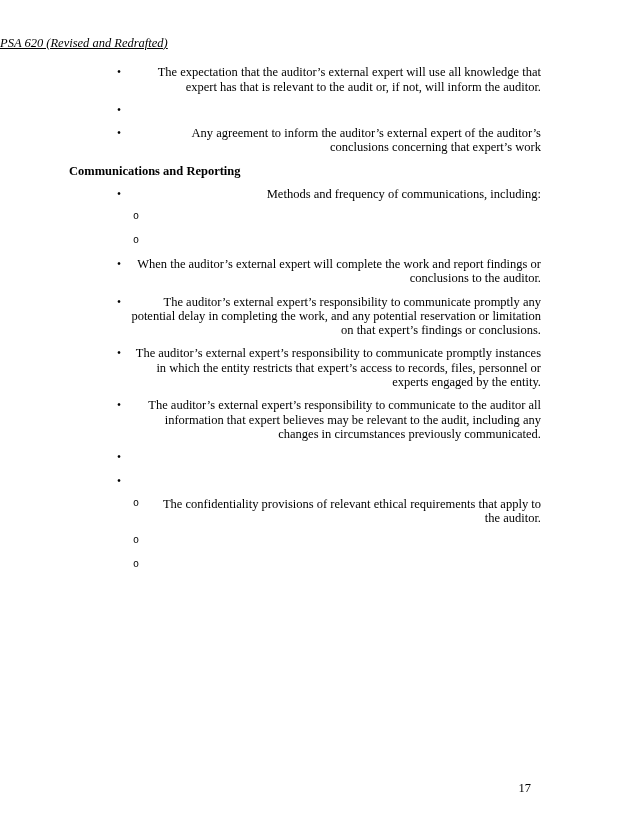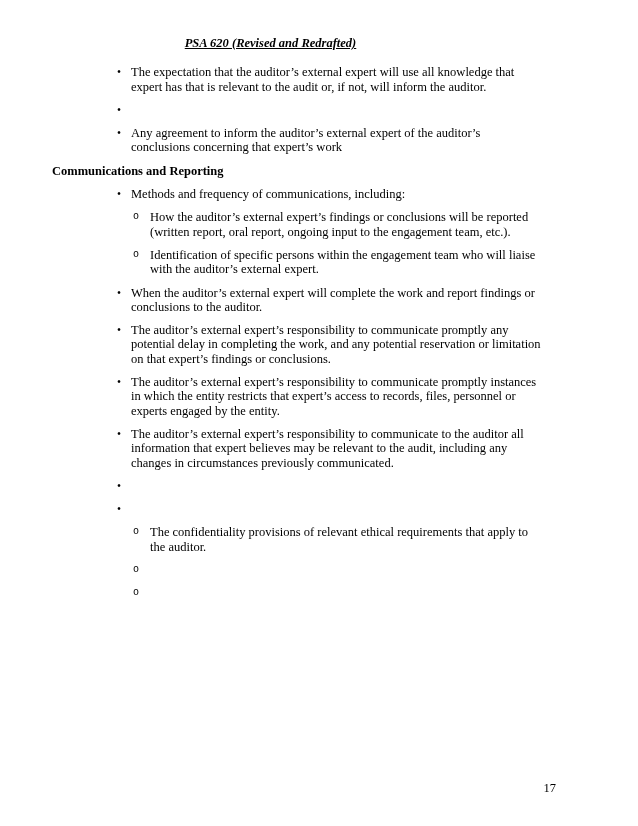--- a/index.html
+++ b/index.html
@@ -14,22 +14,22 @@
     background: #ffffff;
     color: #000000;
     font-family: "Liberation Serif", serif;
     font-size: 12.5px;
     line-height: 14.3px;
     box-sizing: border-box;
     overflow: hidden;
   }
   .header-line {
     padding: 36px 97px 0 0;
-    text-align: center;
-    font-weight: bold;
+    text-align: left;
+    font-weight: normal;
     font-style: italic;
     text-decoration: underline;
     margin-bottom: 15px;
   }
   .content {
     padding-right: 97px;
     box-sizing: border-box;
   }
   .item {
     margin-bottom: 9px;
@@ -47,30 +47,31 @@
     padding-left: 133px;
   }
   .item.l2 .marker {
     flex: 0 0 17px;
     font-family: "Liberation Mono", monospace;
     font-size: 10px;
     line-height: 14.3px;
   }
   .item .text {
     flex: 1 1 auto;
+    text-align: right;
   }
   .heading {
-    padding-left: 52px;
+    padding-left: 69px;
     font-weight: bold;
     margin: 5px 0 9px 0;
   }
   .page-number {
     position: absolute;
     bottom: 31px;
-    right: 82px;
+    right: 107px;
   }
 </style>
 </head>
 <body>
 
 <div class="page">
 
   <div class="header-line">PSA 620 (Revised and Redrafted)</div>
 
   <div class="content">
@@ -91,26 +92,24 @@
 
     <div class="heading">Communications and Reporting</div>
 
     <div class="item l1">
       <span class="marker">•</span>
       <span class="text">Methods and frequency of communications, including:</span>
     </div>
 
     <div class="item l2">
       <span class="marker">o</span>
-      <span class="text">How the auditor’s external expert’s findings or conclusions will be reported (written report, oral report, ongoing input to the engagement team, etc.).</span>
     </div>
 
     <div class="item l2">
       <span class="marker">o</span>
-      <span class="text">Identification of specific persons within the engagement team who will liaise with the auditor’s external expert.</span>
     </div>
 
     <div class="item l1">
       <span class="marker">•</span>
       <span class="text">When the auditor’s external expert will complete the work and report findings or conclusions to the auditor.</span>
     </div>
 
     <div class="item l1">
       <span class="marker">•</span>
       <span class="text">The auditor’s external expert’s responsibility to communicate promptly any potential delay in completing the work, and any potential reservation or limitation on that expert’s findings or conclusions.</span>

